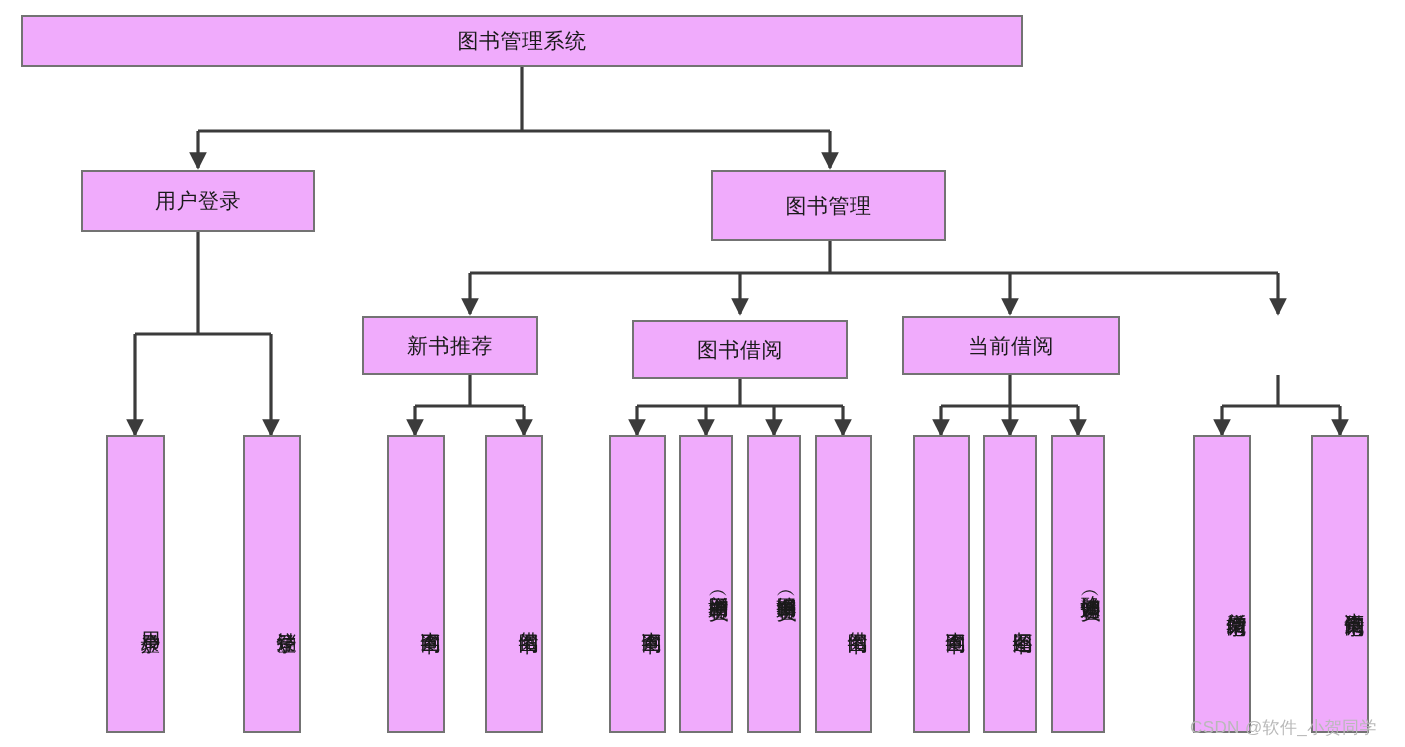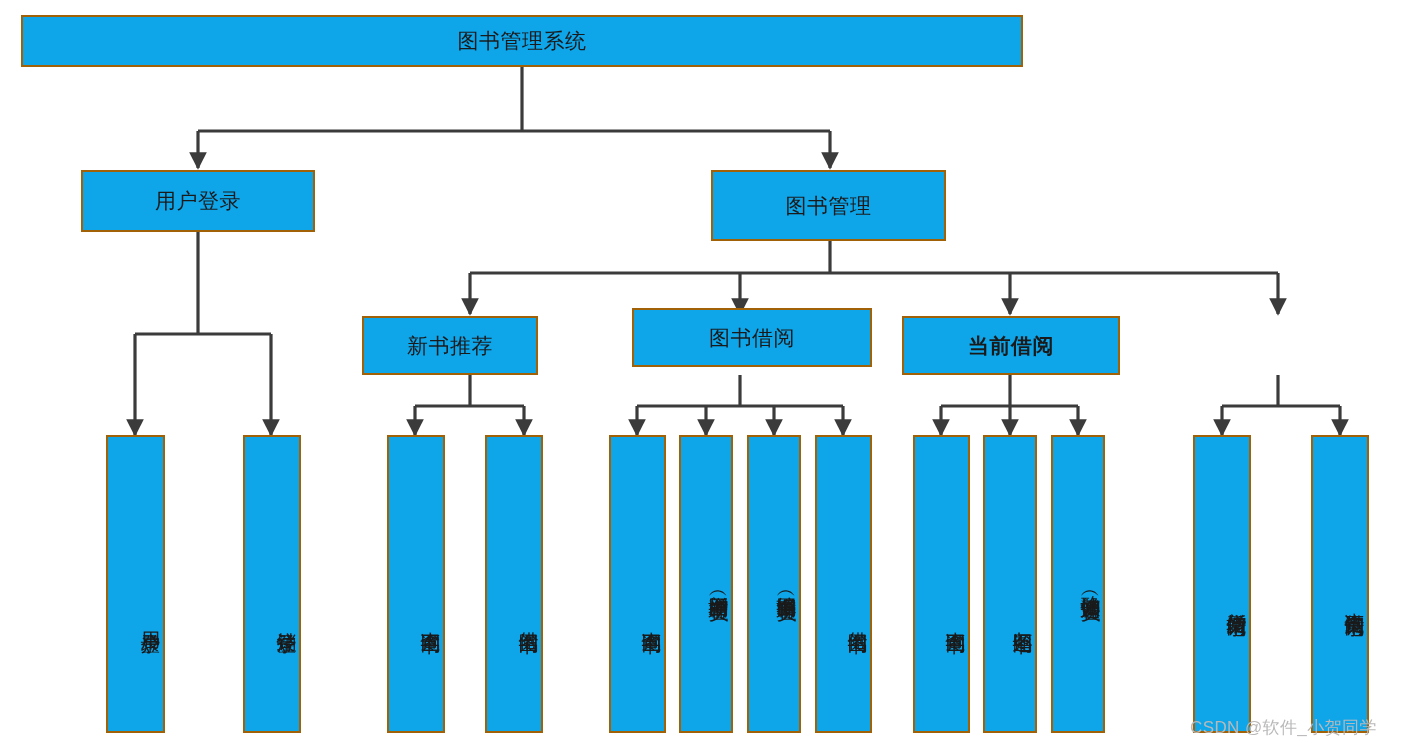--- a/index.html
+++ b/index.html
@@ -22,22 +22,22 @@
     position: absolute;
     left: 0;
     top: 0;
     width: 1405px;
     height: 747px;
     pointer-events: none;
   }
   .node {
     position: absolute;
     box-sizing: border-box;
-    border: 2px solid #a16207;
-    background: #0ea5e9;
+    border: 2px solid #737373;
+    background: #f0abfc;
     color: #1a1a1a;
     display: flex;
     align-items: center;
     justify-content: center;
     text-align: center;
     overflow: hidden;
   }
   .node-h {
     font-size: 21px;
     line-height: 1.2;
@@ -124,24 +124,24 @@
   <div class="node node-h" style="left:81px; top:170px; width:234px; height:62px;">
     <span>用户登录</span>
   </div>
   <div class="node node-h" style="left:711px; top:170px; width:235px; height:71px;">
     <span>图书管理</span>
   </div>
 
   <div class="node node-h" style="left:362px; top:316px; width:176px; height:59px;">
     <span>新书推荐</span>
   </div>
-  <div class="node node-h" style="left:632px; top:308px; width:240px; height:59px;">
+  <div class="node node-h" style="left:632px; top:320px; width:216px; height:59px;">
     <span>图书借阅</span>
   </div>
-  <div class="node node-h" style="left:902px; top:316px; width:218px; height:59px;font-weight:bold;">
+  <div class="node node-h" style="left:902px; top:316px; width:218px; height:59px;">
     <span>当前借阅</span>
   </div>
 
   <div class="node node-v" style="left:106px; top:435px; width:59px; height:298px; padding-top:74px;">
     <span>用户登录</span>
   </div>
   <div class="node node-v" style="left:243px; top:435px; width:58px; height:298px; padding-top:74px;">
     <span>注销登录</span>
   </div>
 

